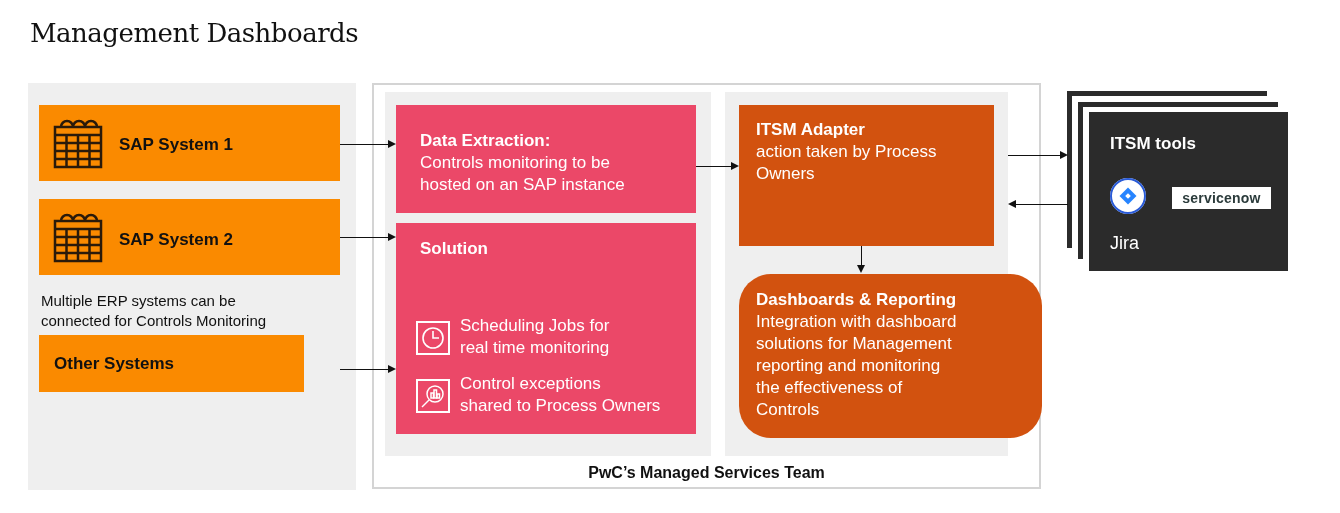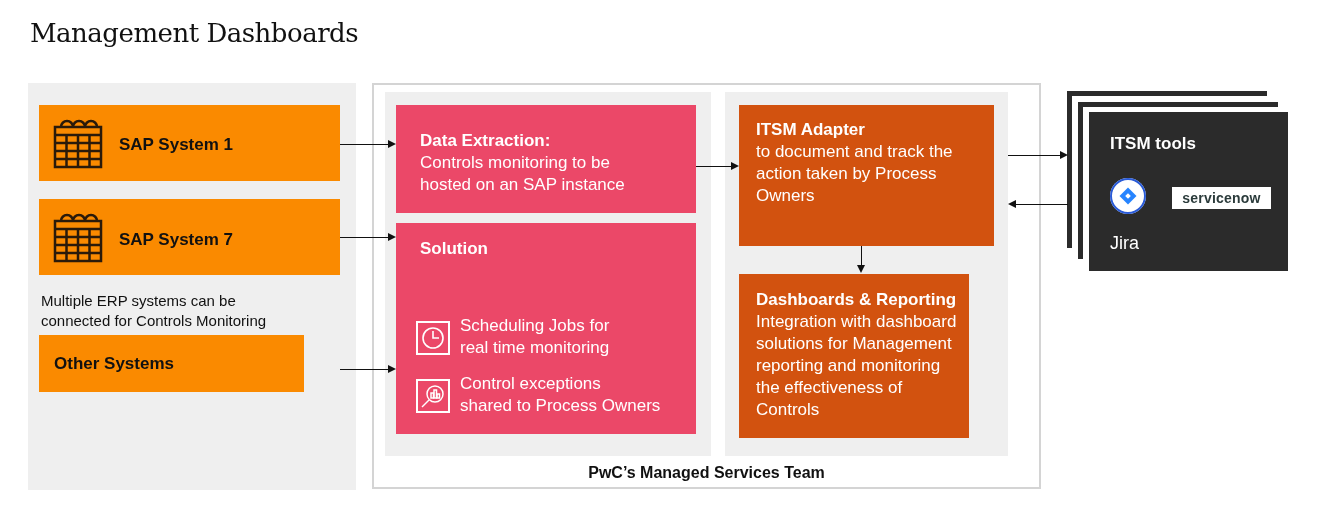--- a/index.html
+++ b/index.html
@@ -54,21 +54,21 @@
       <rect x="2" y="10" width="46" height="40"></rect>
       <line x1="2" y1="18" x2="48" y2="18"></line>
       <line x1="2" y1="26" x2="48" y2="26"></line>
       <line x1="2" y1="34" x2="48" y2="34"></line>
       <line x1="2" y1="42" x2="48" y2="42"></line>
       <line x1="13.5" y1="18" x2="13.5" y2="50"></line>
       <line x1="25" y1="18" x2="25" y2="50"></line>
       <line x1="36.5" y1="18" x2="36.5" y2="50"></line>
     </g>
   </svg>
-  <span class="abs box-label" style="left:80px; top:31px;">SAP System 7</span>
+  <span class="abs box-label" style="left:80px; top:31px;">SAP System 2</span>
 </div>
 
 <div class="abs" style="left:41px; top:291px; font-size:15px; line-height:20px; color:#111;">
   <div>Multiple ERP systems can be</div>
   <div>connected for Controls Monitoring</div>
 </div>
 
 <div class="abs orange" style="left:39px; top:335px; width:265px; height:57px;">
   <span class="abs box-label" style="left:15px; top:19px;">Other Systems</span>
 </div>
@@ -121,27 +121,26 @@
       <div>shared to Process Owners</div>
     </div>
   </div>
 </div>
 
 <div class="abs panel-gray" style="left:725px; top:92px; width:283px; height:364px;"></div>
 
 <div class="abs rust" style="left:739px; top:105px; width:255px; height:141px;">
   <div class="abs" style="left:17px; top:14px;">
     <div class="card-title">ITSM Adapter</div>
-    <div class="card-text">to document and track the</div>
     <div class="card-text">action taken by Process</div>
     <div class="card-text">Owners</div>
   </div>
 </div>
 
-<div class="abs rust" style="left:739px; top:274px; width:230px; height:164px;">
+<div class="abs rust" style="left:739px; top:274px; width:303px; height:164px;border-radius:32px;">
   <div class="abs" style="left:17px; top:15px;">
     <div class="card-title">Dashboards &amp; Reporting</div>
     <div class="card-text">Integration with dashboard</div>
     <div class="card-text">solutions for Management</div>
     <div class="card-text">reporting and monitoring</div>
     <div class="card-text">the effectiveness of</div>
     <div class="card-text">Controls</div>
   </div>
 </div>
 

